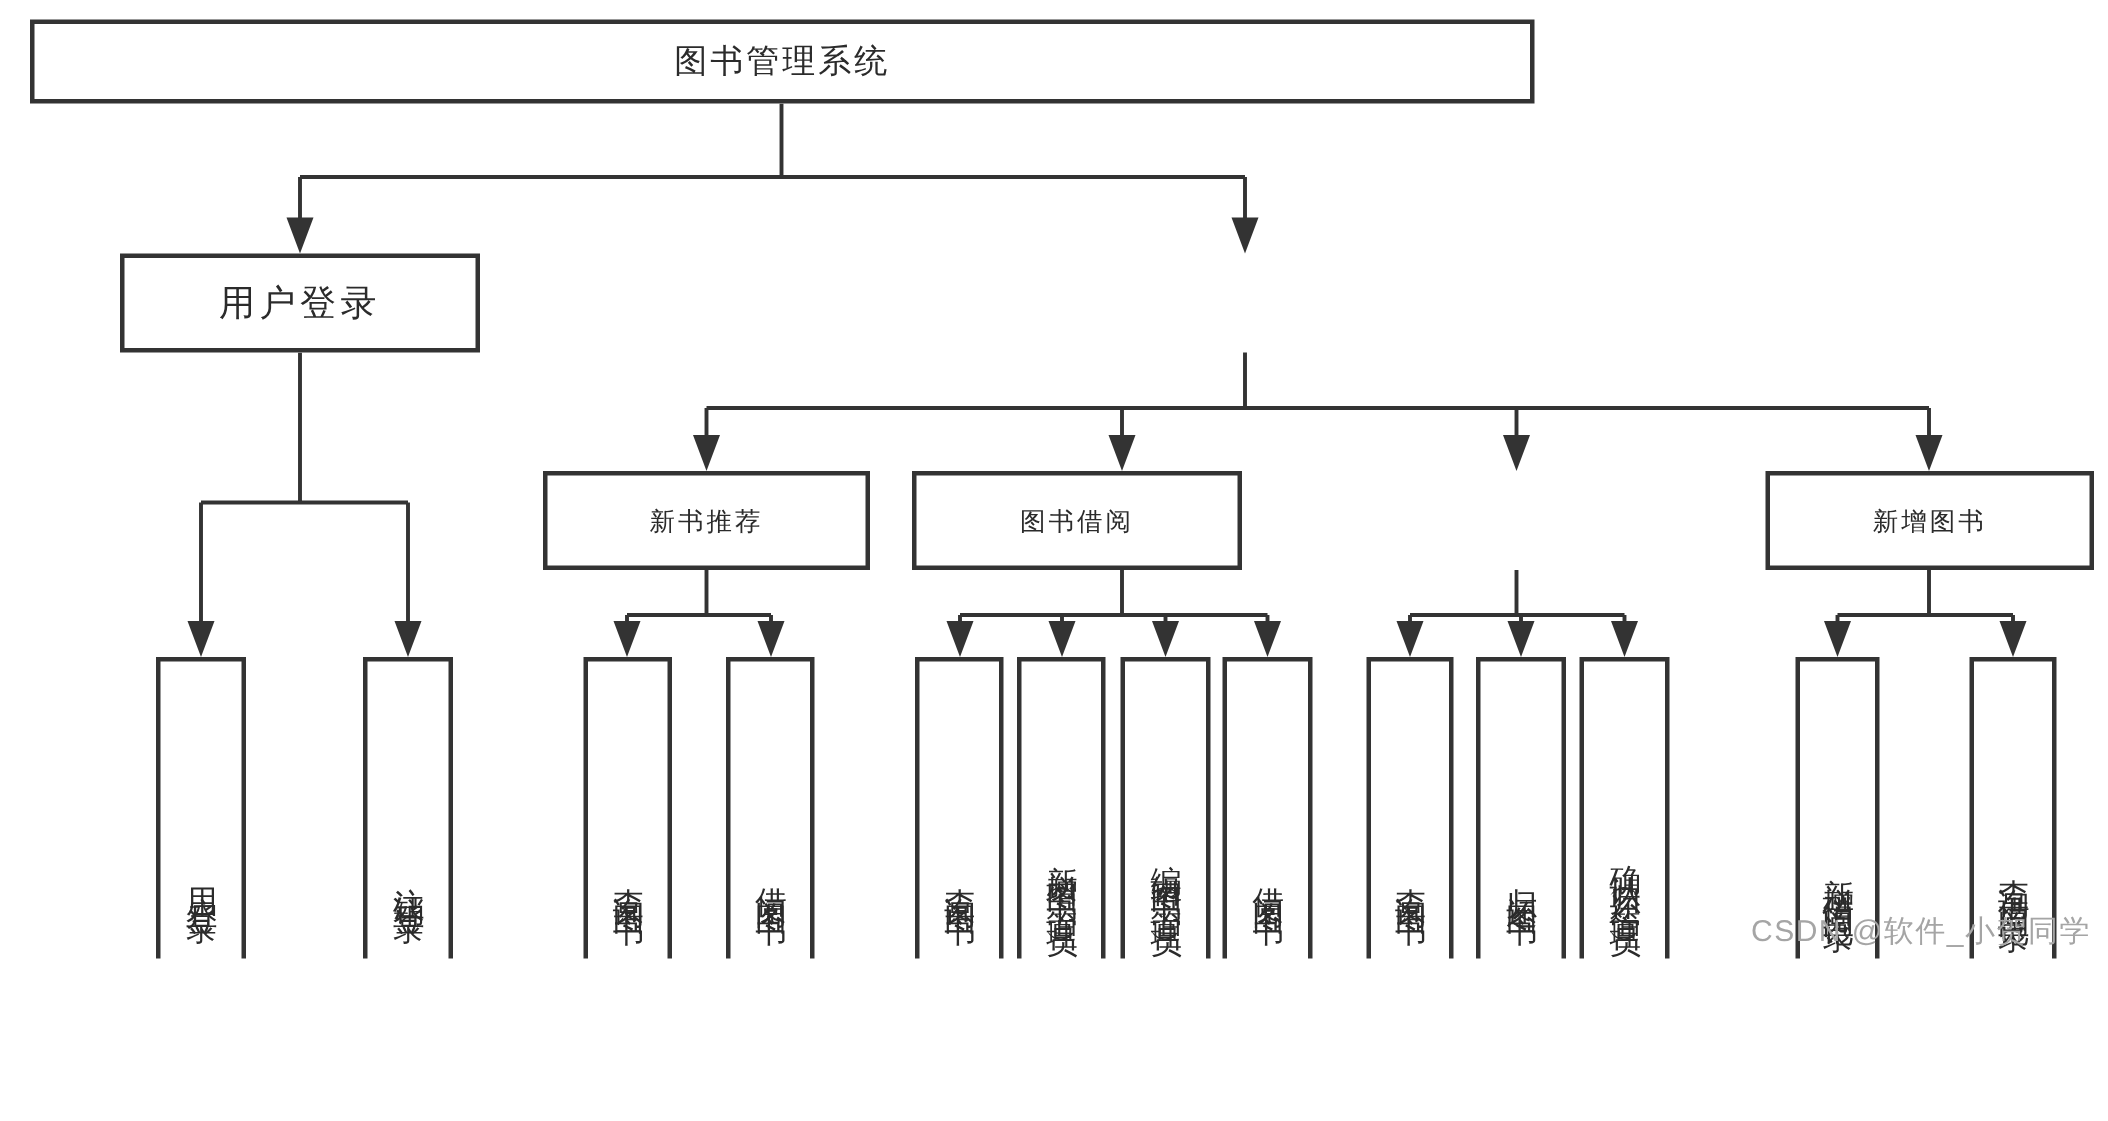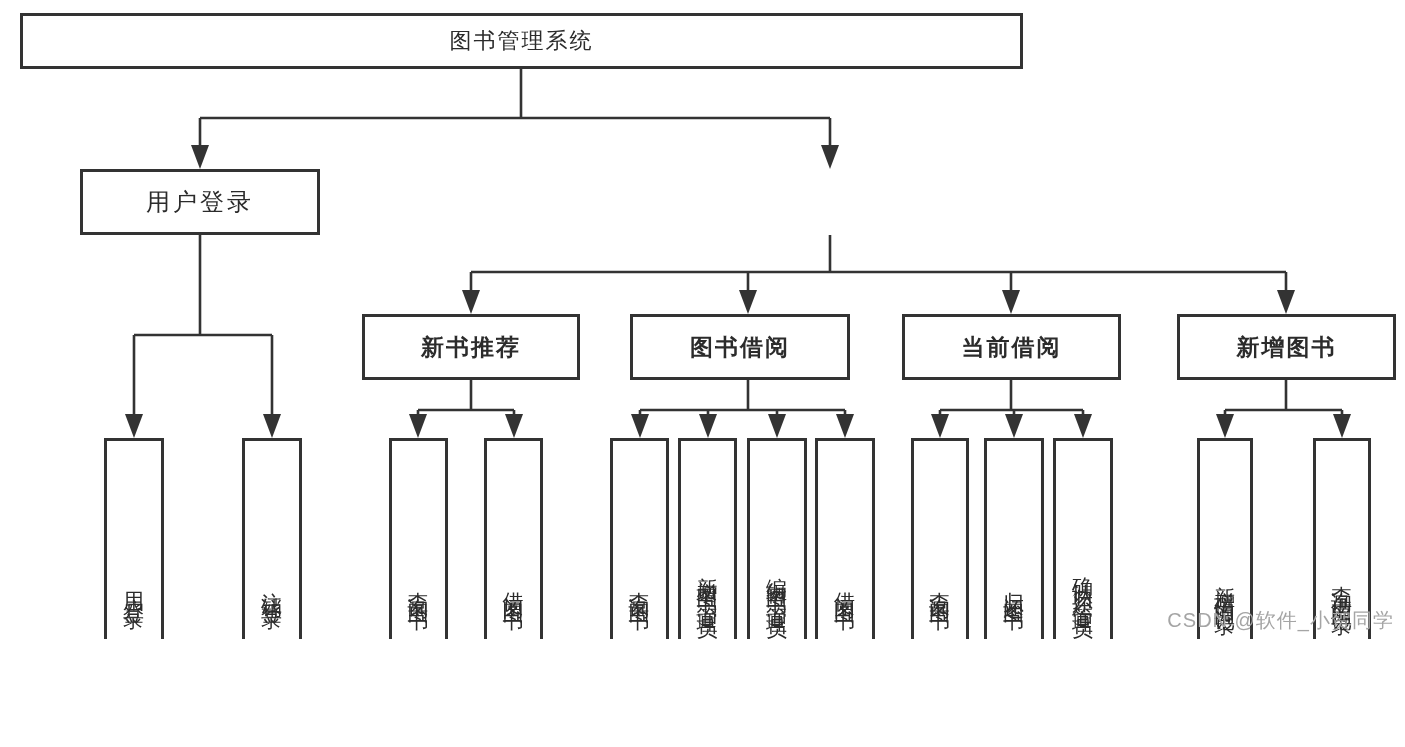--- a/index.html
+++ b/index.html
@@ -40,21 +40,21 @@
     align-items: center;
     justify-content: center;
     color: var(--text);
   }
   .node.h .lbl {
     font-size: 24px;
     letter-spacing: 3px;
     white-space: nowrap;
   }
   .node.h.root .lbl { font-size: 22px; letter-spacing: 2px; }
-  .node.h.l3 .lbl { font-size: 23px; letter-spacing: 2px; font-weight: bold; }
+  .node.h.l3 .lbl { font-size: 17px; letter-spacing: 2px; }
   .node.v .lbl {
     writing-mode: vertical-lr;
     text-orientation: mixed;
     font-size: 21px;
     letter-spacing: 6px;
     line-height: 1;
   }
   .watermark {
     position: absolute;
     right: 11px;
@@ -107,25 +107,22 @@
     <span class="lbl">图书管理系统</span>
   </div>
 
   <div class="node h" style="left:80px;top:169px;width:240px;height:66px">
     <span class="lbl">用户登录</span>
   </div>
 
   <div class="node h l3" style="left:362px;top:314px;width:218px;height:66px">
     <span class="lbl">新书推荐</span>
   </div>
-  <div class="node h l3" style="left:630px;top:314px;width:220px;height:66px">
+  <div class="node h l3" style="left:608px;top:314px;width:220px;height:66px">
     <span class="lbl">图书借阅</span>
-  </div>
-  <div class="node h l3" style="left:902px;top:314px;width:219px;height:66px">
-    <span class="lbl">当前借阅</span>
   </div>
   <div class="node h l3" style="left:1177px;top:314px;width:219px;height:66px">
     <span class="lbl">新增图书</span>
   </div>
 
   <div class="node v" style="left:104px;top:438px;width:60px;height:297px">
     <span class="lbl">用户登录</span>
   </div>
   <div class="node v" style="left:242px;top:438px;width:60px;height:297px">
     <span class="lbl">注销登录</span>

